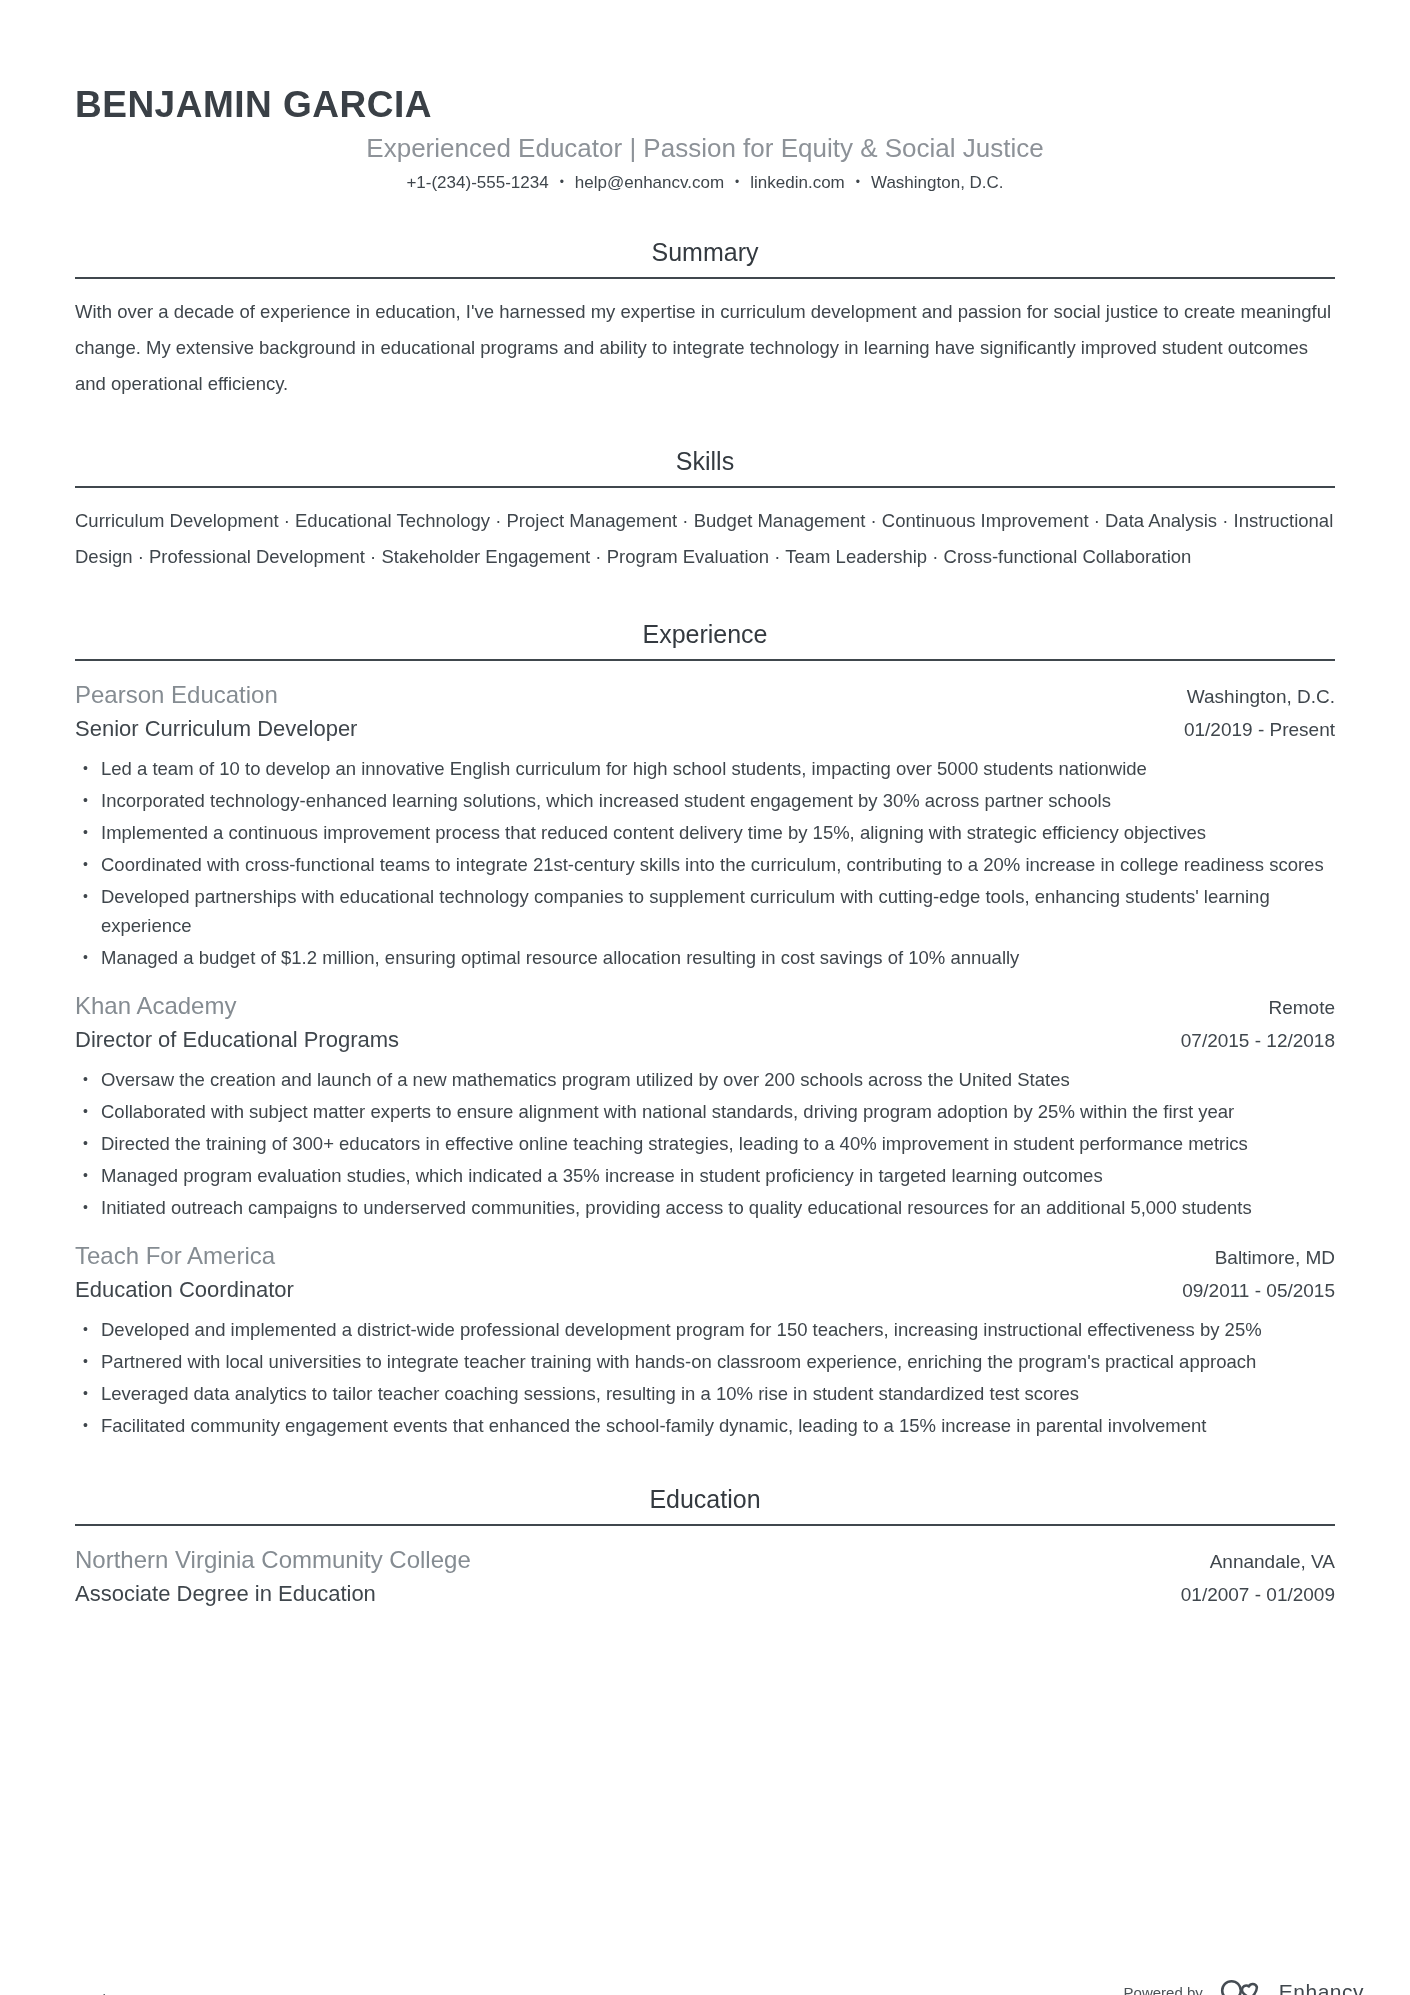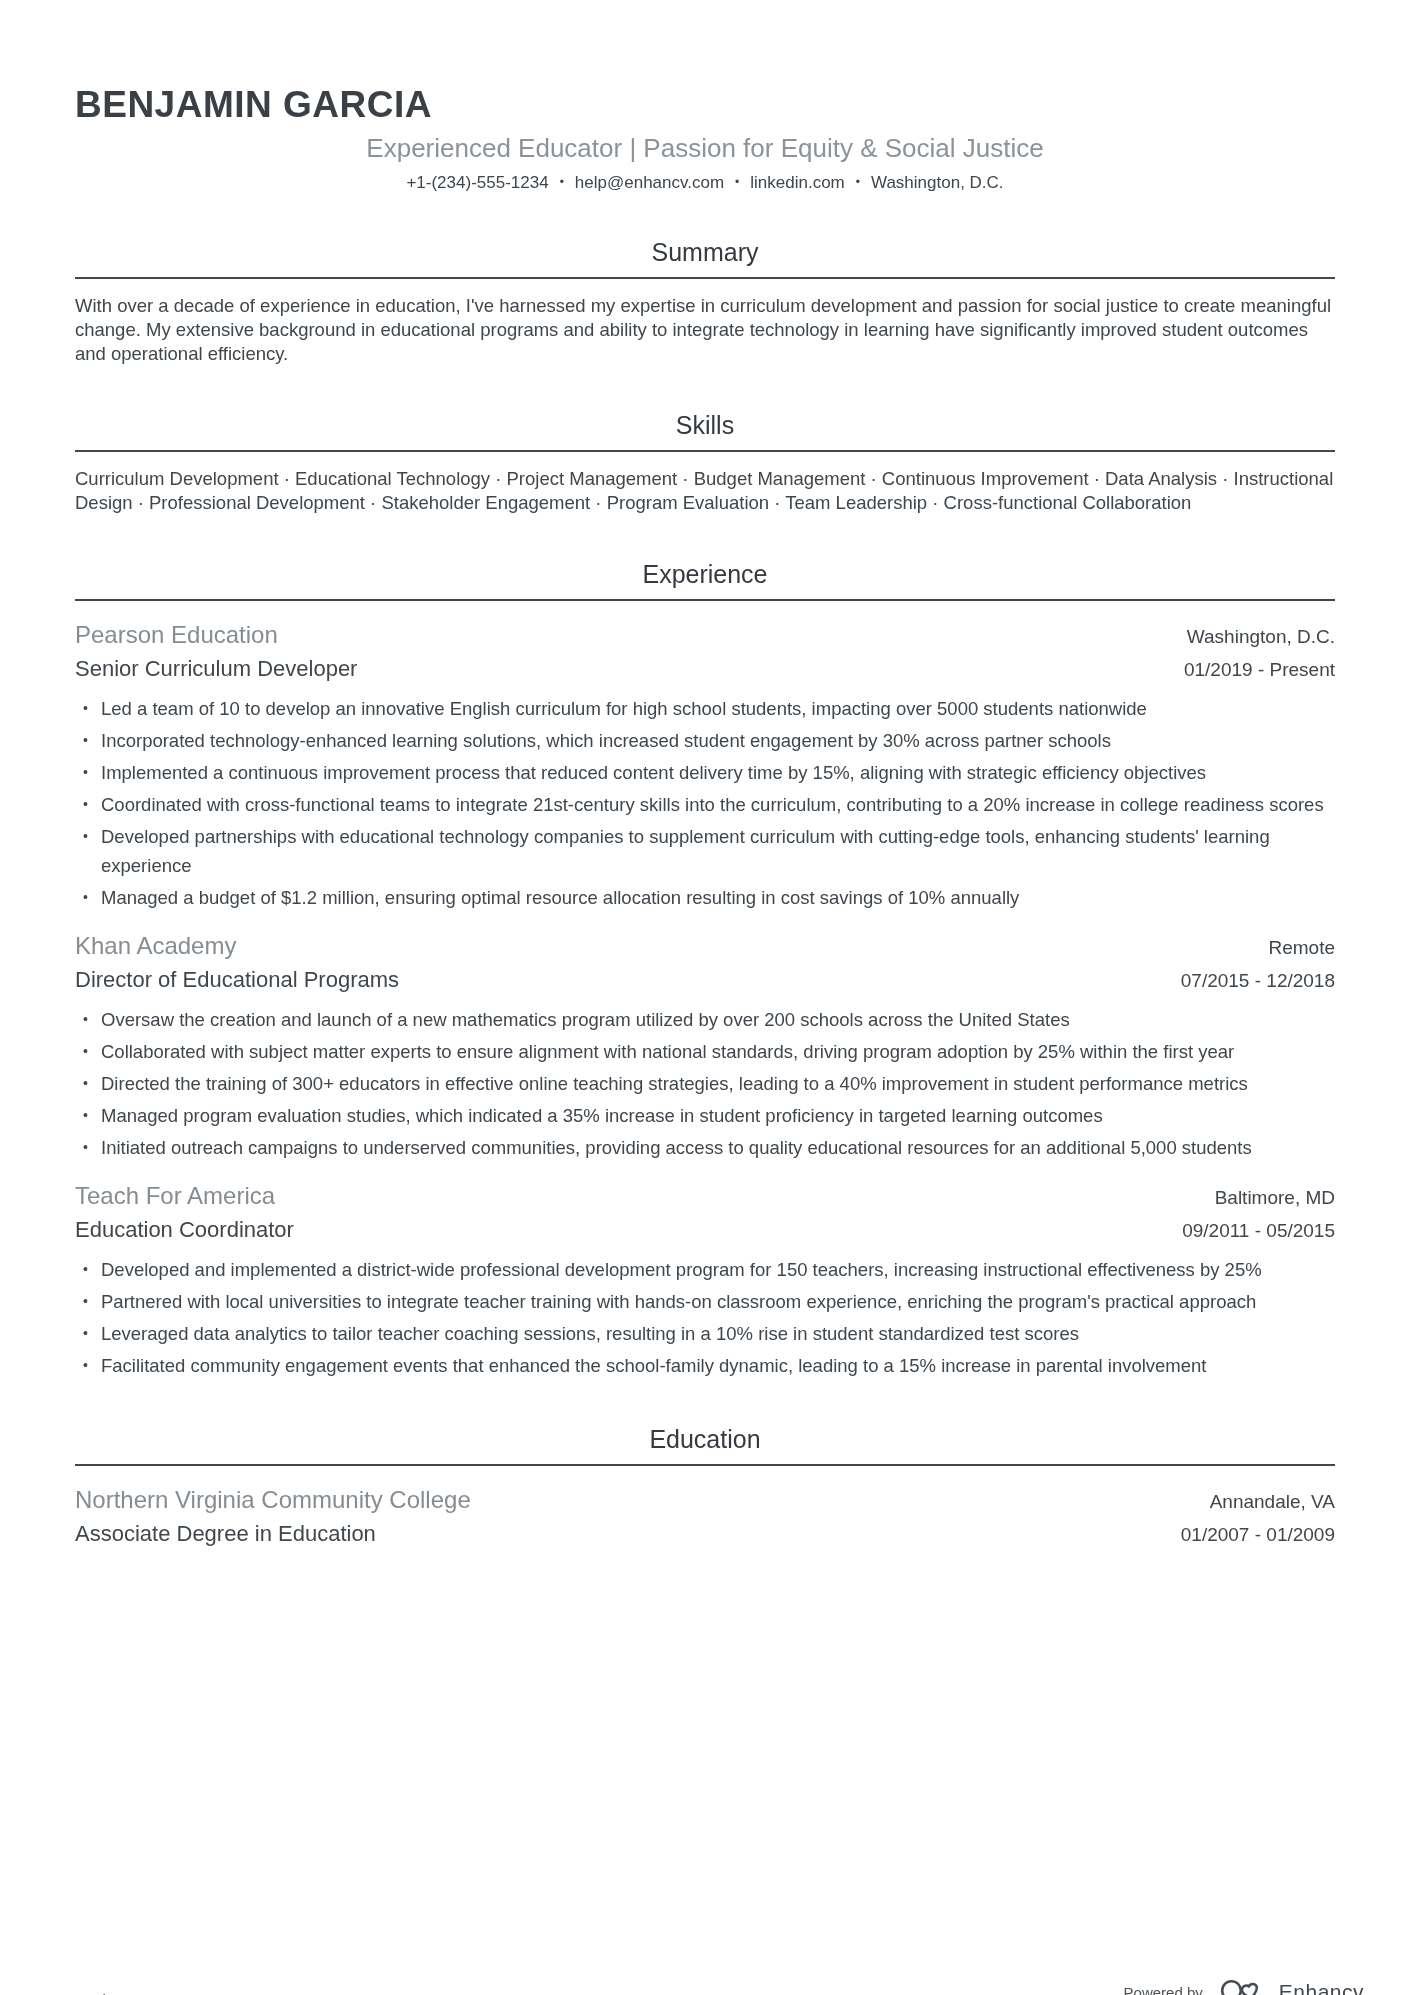--- a/index.html
+++ b/index.html
@@ -49,21 +49,21 @@
   .sec-title {
     margin: 0 0 10px 0;
     text-align: center;
     font-size: 25px;
     font-weight: 400;
     color: #343a40;
   }
   .rule { border-bottom: 2px solid #40474d; }
   .body-text {
     font-size: 18.5px;
-    line-height: 24px;
+    line-height: 36px;
     margin: 15px 0 0 0;
   }
 
   
   .job { margin-top: 20px; }
   .job + .job { }
   .row {
     display: flex;
     justify-content: space-between;
     align-items: baseline;

